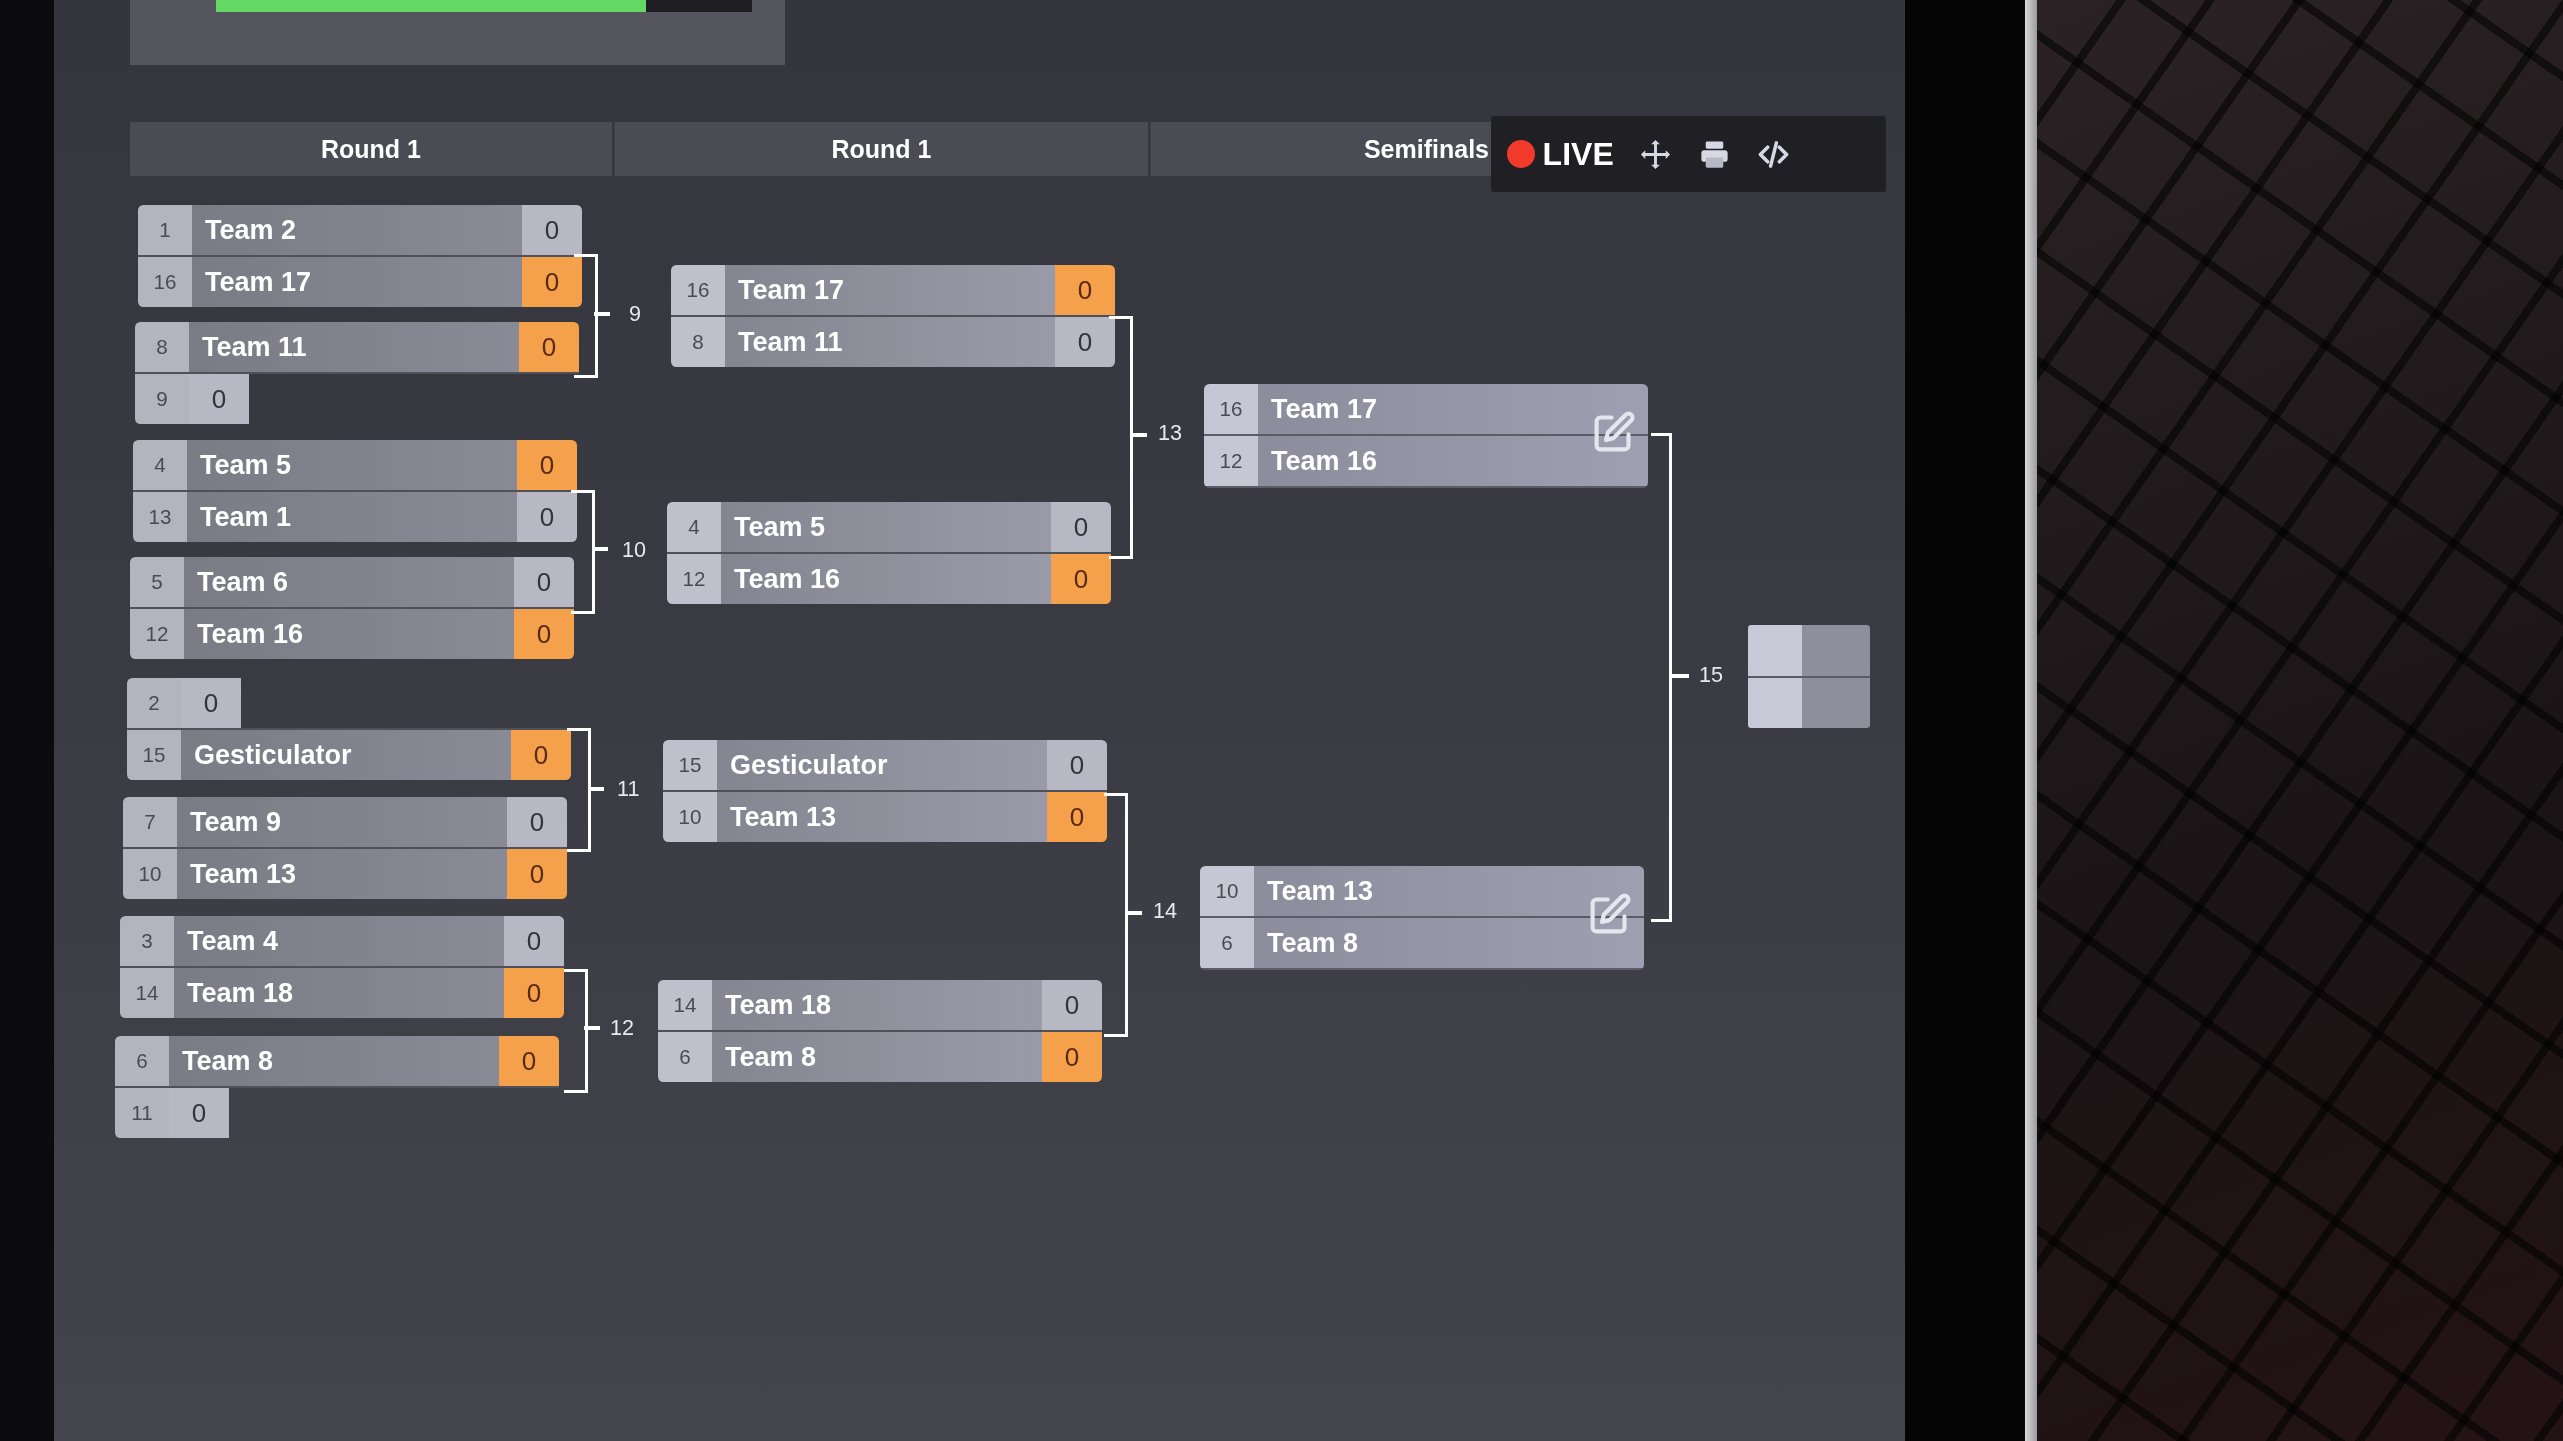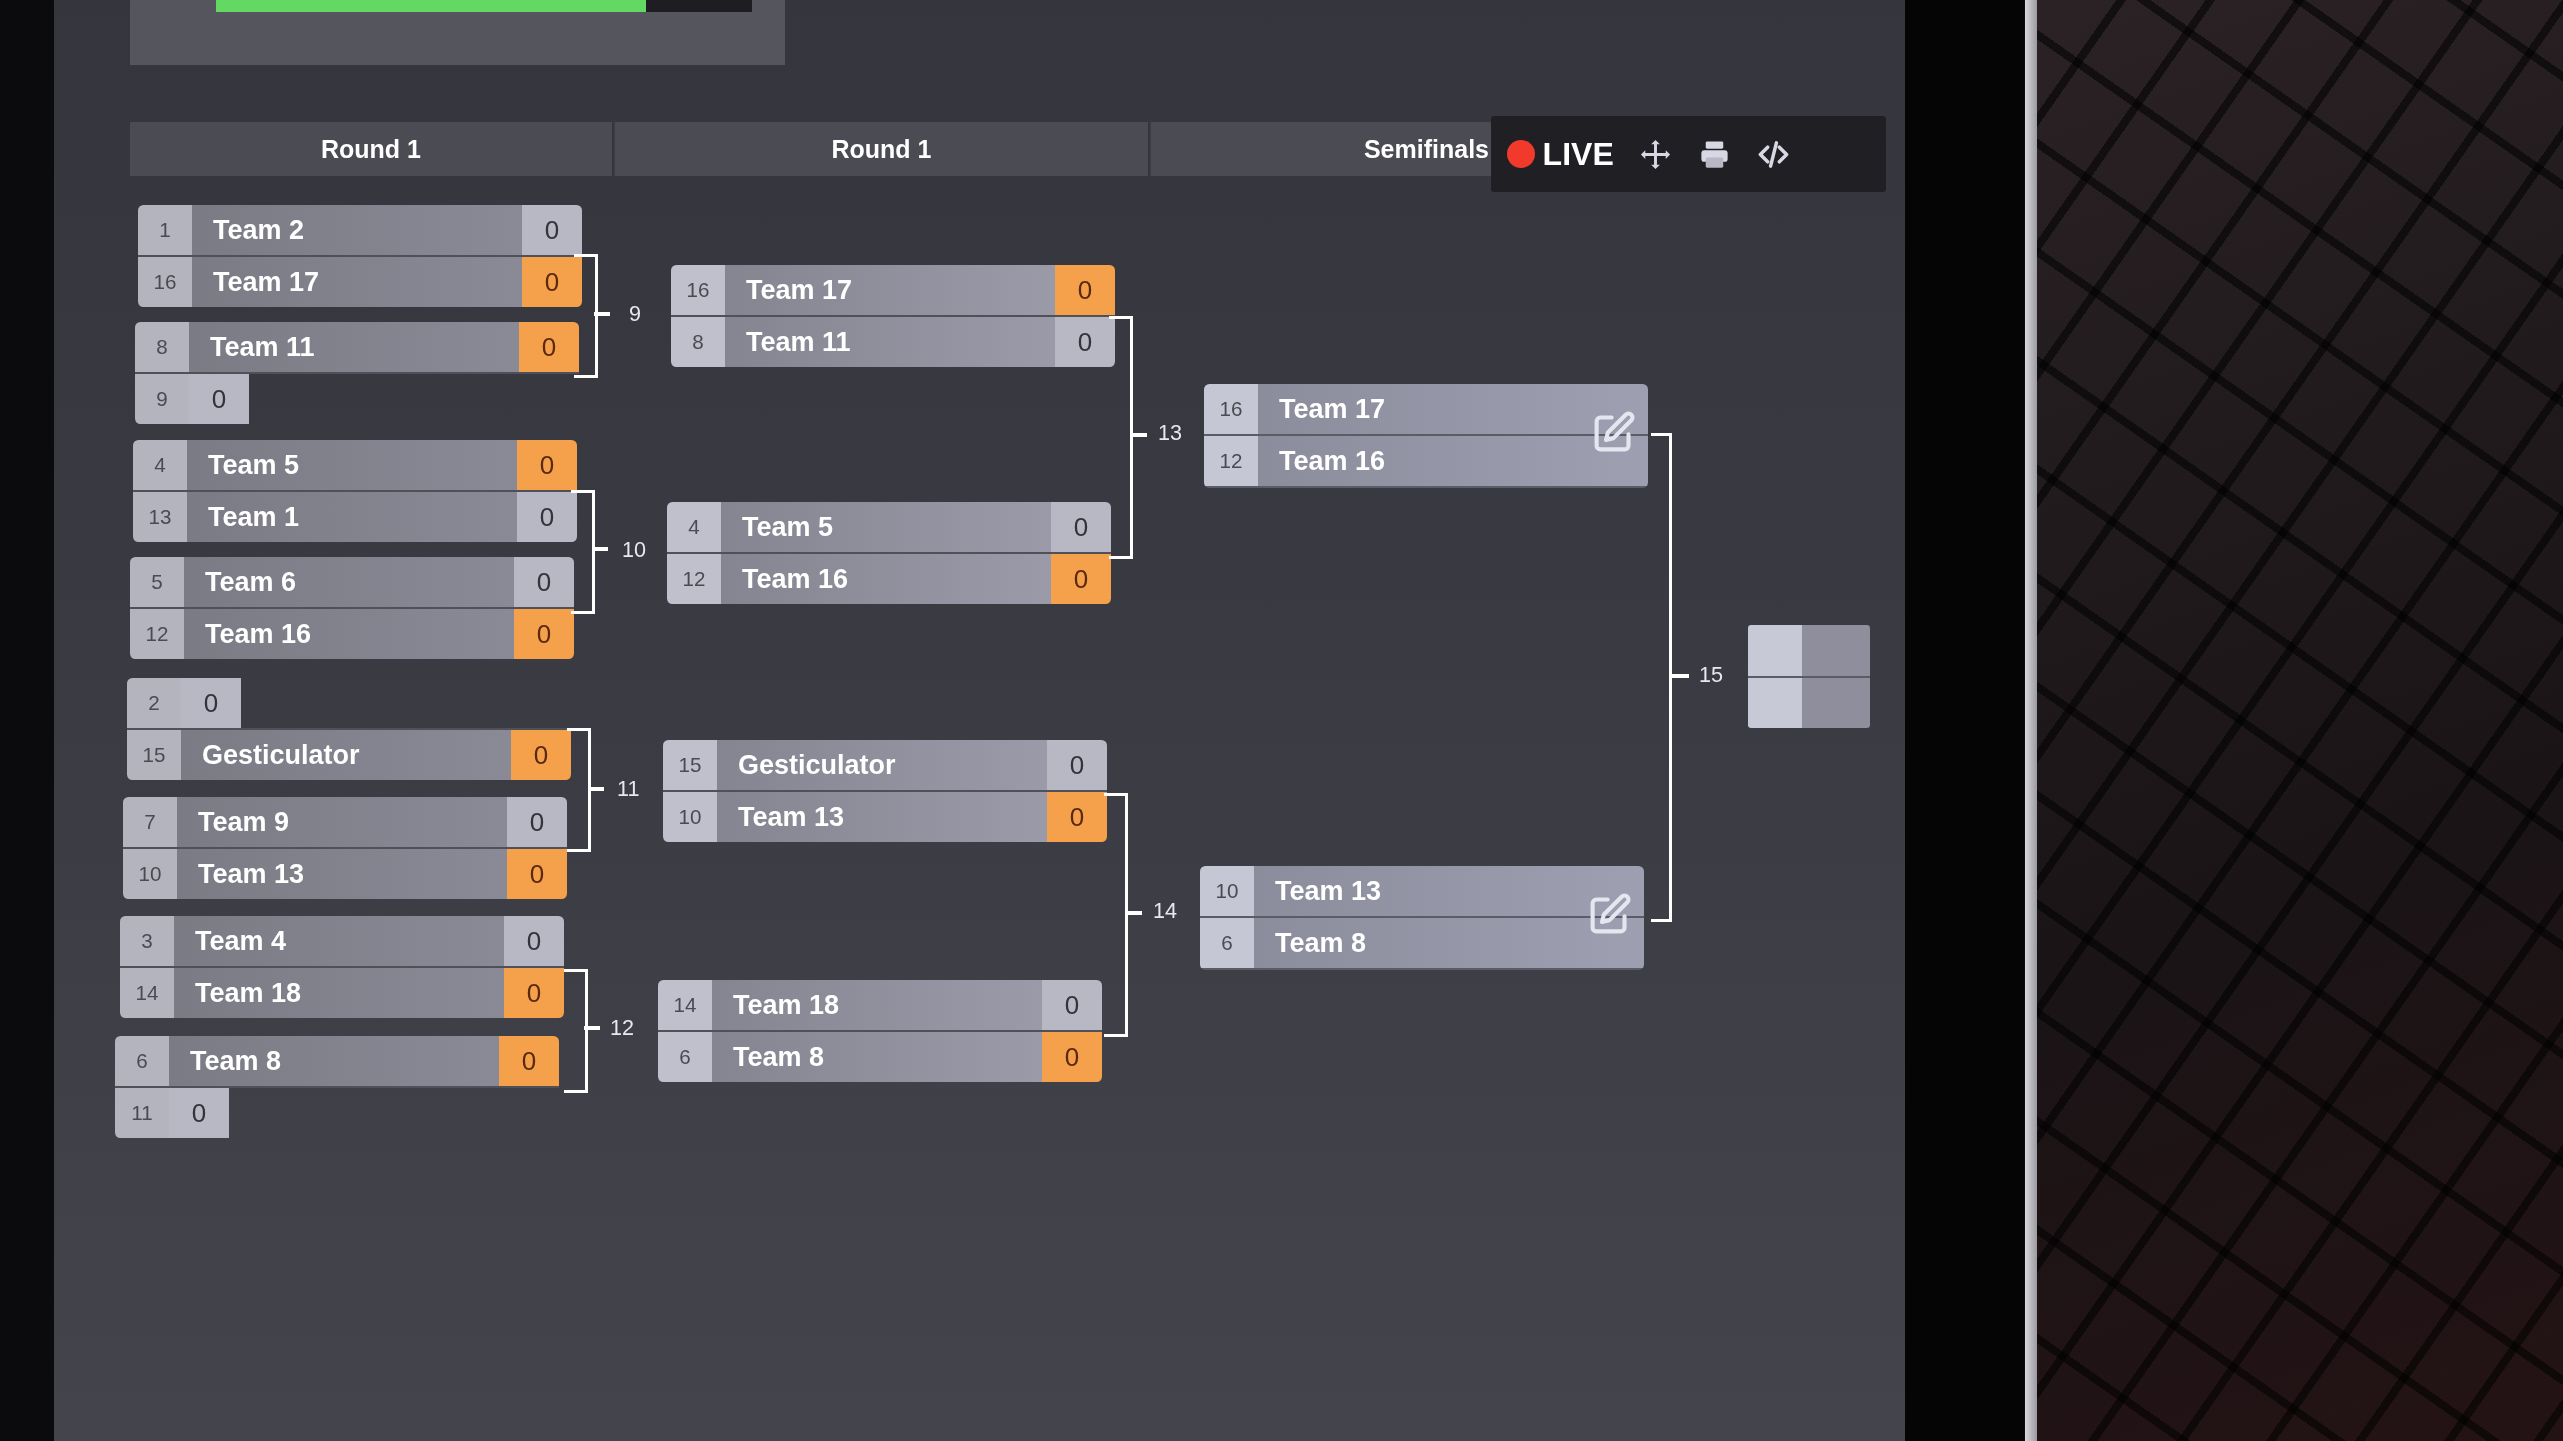--- a/index.html
+++ b/index.html
@@ -50,21 +50,21 @@
   
   .match { position:absolute; width:444px; border-radius:5.4px; overflow:hidden; }
   .team-row { display:flex; height:50px; border-bottom:2.2px solid #505058; }
   .team-row:last-child { border-bottom:none; }
   .seed {
     width:54px; background:#b4b4bf; color:#4a4a52; font-size:20.6px;
     display:flex; align-items:center; justify-content:center;
   }
   .name {
     flex:1; background:linear-gradient(90deg,#7b7b86,#8a8a96); color:#ffffff;
-    font-weight:bold; font-size:27px; display:flex; align-items:center; padding-left:21px;
+    font-weight:bold; font-size:27px; display:flex; align-items:center; padding-left:13px;
   }
   .score {
     width:60px; background:#b7b8c4; color:#33333a; font-size:26px;
     display:flex; align-items:center; justify-content:center;
   }
   .score.win { background:#f5a04a; color:#5a2a10; }
   .r2 .seed { background:#bfc0cc; }
   .r2 .name { background:linear-gradient(90deg,#858592,#9a9aa8); }
 
   .semi { width:444px; }

